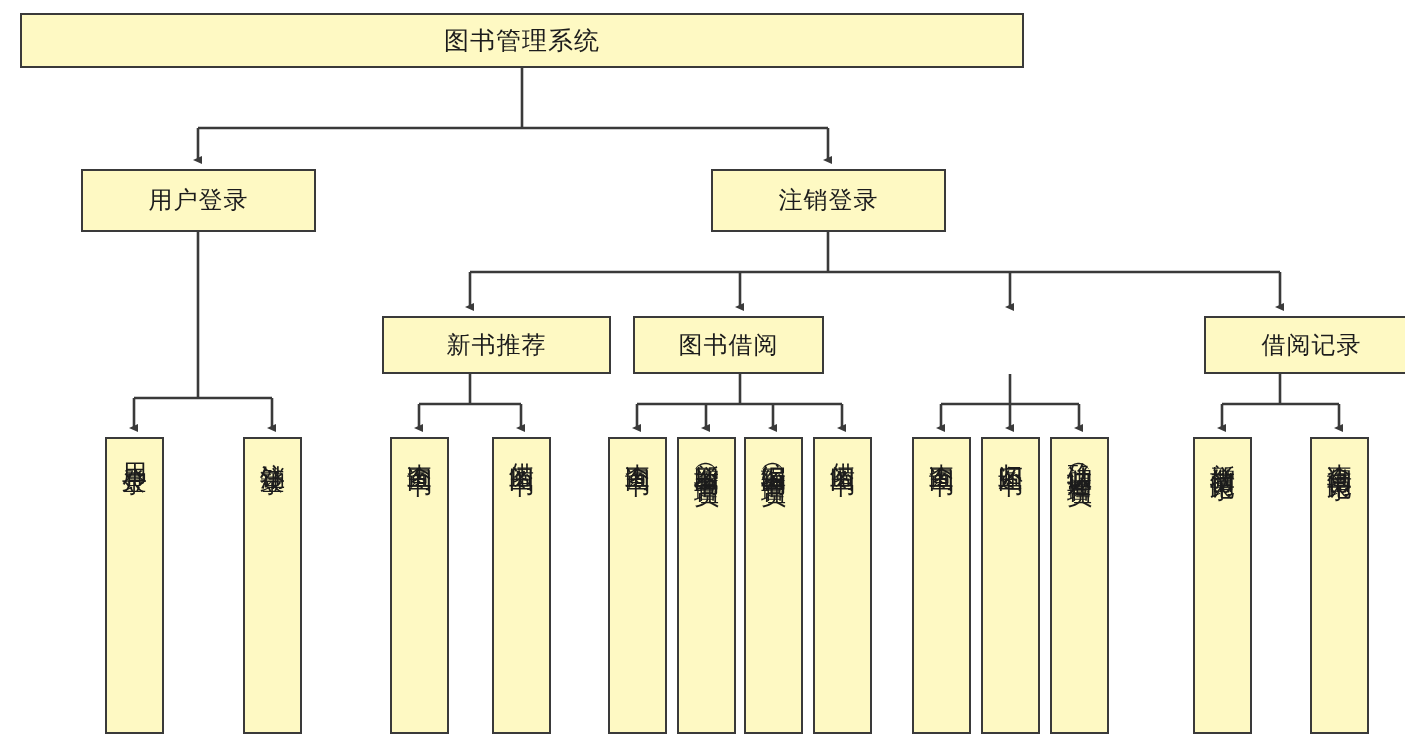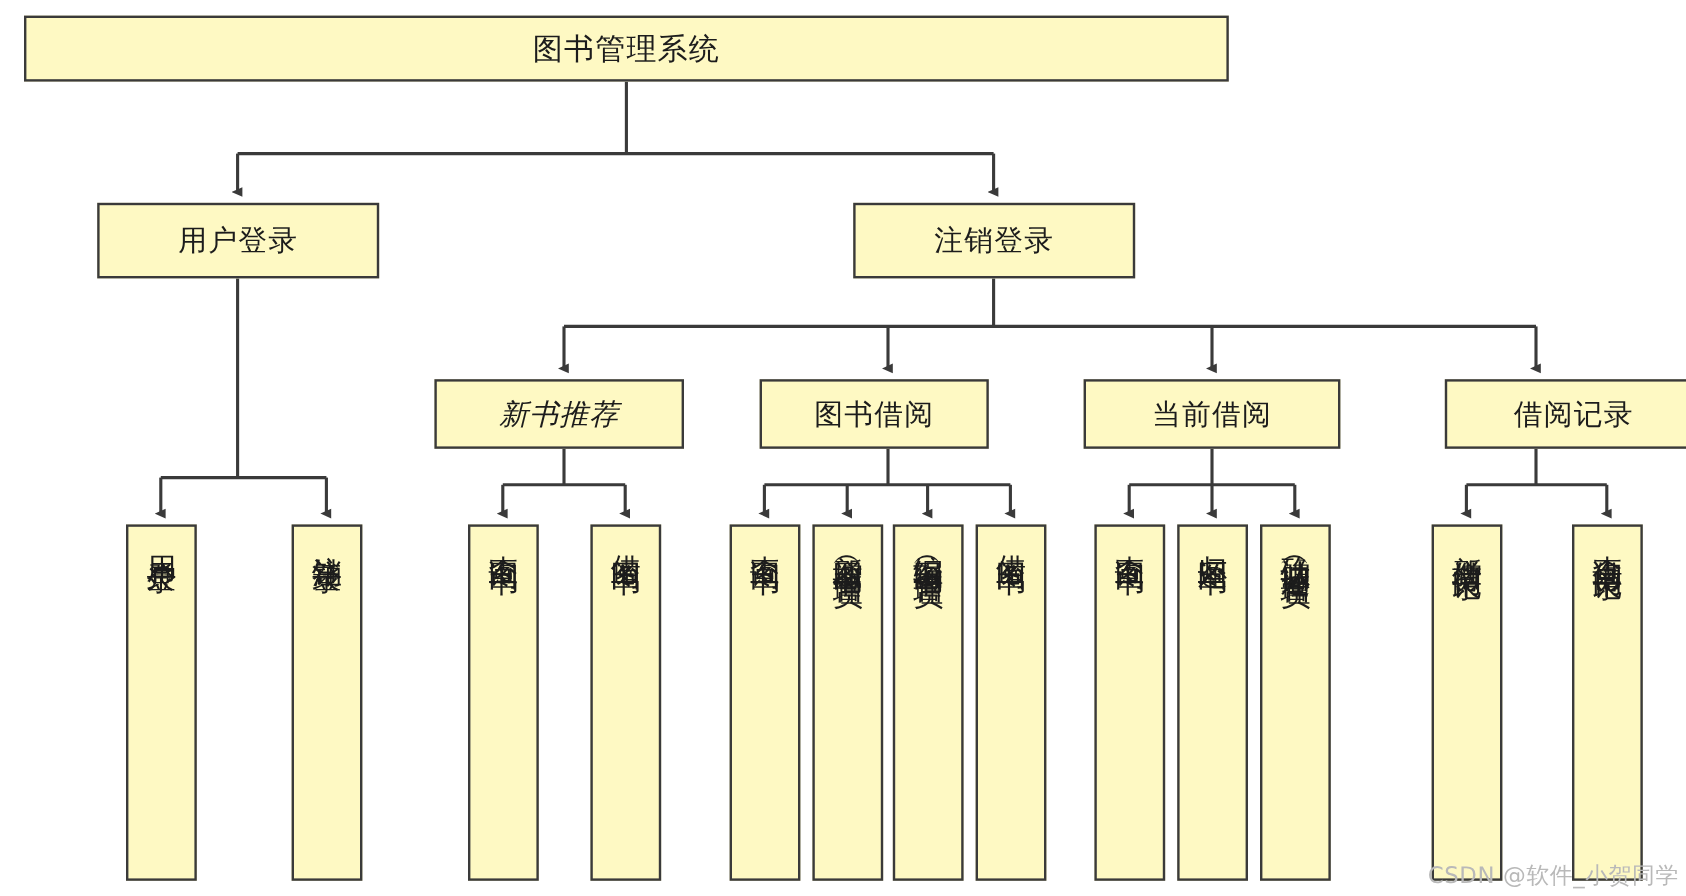--- a/index.html
+++ b/index.html
@@ -112,28 +112,25 @@
     <span class="label">图书管理系统</span>
   </div>
 
   <div class="node h" style="left:81px;top:169px;width:235px;height:63px;">
     <span class="label">用户登录</span>
   </div>
   <div class="node h" style="left:711px;top:169px;width:235px;height:63px;">
     <span class="label">注销登录</span>
   </div>
 
-  <div class="node h" style="left:362px;top:316px;width:208px;height:58px;font-style:italic;">
+  <div class="node h" style="left:382px;top:316px;width:229px;height:58px;">
     <span class="label">新书推荐</span>
   </div>
   <div class="node h" style="left:633px;top:316px;width:191px;height:58px;">
     <span class="label">图书借阅</span>
-  </div>
-  <div class="node h" style="left:903px;top:316px;width:214px;height:58px;">
-    <span class="label">当前借阅</span>
   </div>
   <div class="node h" style="left:1172px;top:316px;width:215px;height:58px;margin-left:32px;">
     <span class="label">借阅记录</span>
   </div>
 
   <div class="node v" style="left:105px;top:437px;width:59px;height:297px;">
     <span class="label">用户登录</span>
   </div>
   <div class="node v" style="left:243px;top:437px;width:59px;height:297px;">
     <span class="label">注销登录</span>
@@ -169,15 +166,14 @@
     <span class="label">确认归还（管理员）</span>
   </div>
 
   <div class="node v" style="left:1193px;top:437px;width:59px;height:297px;">
     <span class="label">新增借阅记录</span>
   </div>
   <div class="node v" style="left:1310px;top:437px;width:59px;height:297px;">
     <span class="label">查询借阅记录</span>
   </div>
 
-  <div class="watermark">CSDN @软件_小贺同学</div>
 
 </div>
 
 </body></html>

